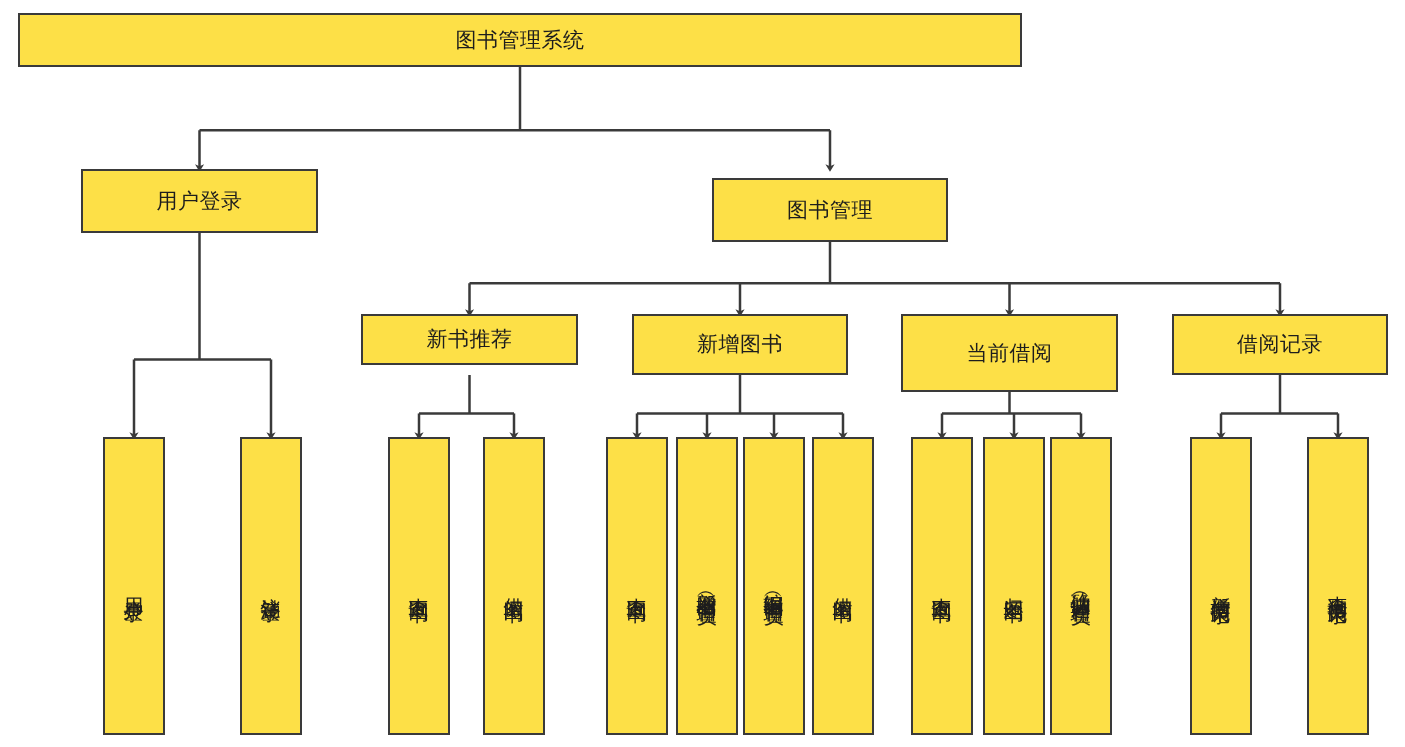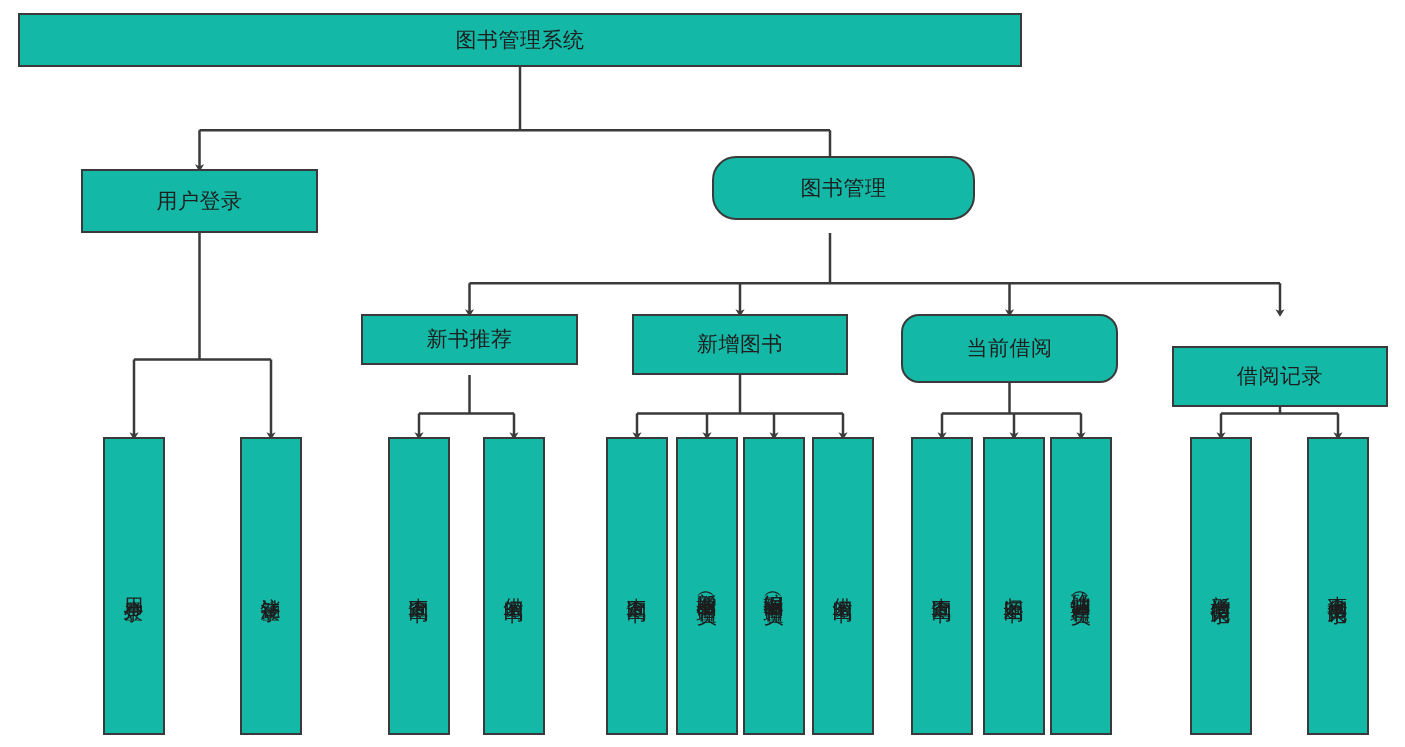--- a/index.html
+++ b/index.html
@@ -25,21 +25,21 @@
     left: 0;
     top: 0;
     width: 1405px;
     height: 747px;
     display: block;
   }
   .node-box {
     position: absolute;
     box-sizing: border-box;
     border: 2.5px solid #3a3a3a;
-    background: #14b8a6;
+    background: #fde047;
     display: flex;
     align-items: center;
     justify-content: center;
     overflow: hidden;
   }
   .node-label {
     color: #1d1d1d;
     font-size: 21px;
     line-height: 1.05;
     letter-spacing: 0.5px;
@@ -113,33 +113,33 @@
       </g>
   </svg>
 
   <div id="nodes-layer">
       <div class="node-box" style="left: 18px; top: 13px; width: 1004px; height: 54px;">
         <span class="node-label">图书管理系统</span>
       </div>
       <div class="node-box" style="left: 81px; top: 169px; width: 237px; height: 64px;">
         <span class="node-label">用户登录</span>
       </div>
-      <div class="node-box" style="left: 712px; top: 156px; width: 263px; height: 64px; border-radius: 24px;">
+      <div class="node-box" style="left: 712px; top: 178px; width: 236px; height: 64px;">
         <span class="node-label">图书管理</span>
       </div>
       <div class="node-box" style="left: 361px; top: 314px; width: 217px; height: 51px;">
         <span class="node-label">新书推荐</span>
       </div>
       <div class="node-box" style="left: 632px; top: 314px; width: 216px; height: 61px;">
         <span class="node-label">新增图书</span>
       </div>
-      <div class="node-box" style="left: 901px; top: 314px; width: 217px; height: 69px; border-radius: 18px;">
+      <div class="node-box" style="left: 901px; top: 314px; width: 217px; height: 78px;">
         <span class="node-label">当前借阅</span>
       </div>
-      <div class="node-box" style="left: 1172px; top: 314px; width: 216px; height: 61px; margin-top: 32px;">
+      <div class="node-box" style="left: 1172px; top: 314px; width: 216px; height: 61px;">
         <span class="node-label">借阅记录</span>
       </div>
       <div class="node-box vertical" style="left: 103px; top: 437px; width: 62px; height: 298px;">
         <span class="node-label">用户登录</span>
       </div>
       <div class="node-box vertical" style="left: 240px; top: 437px; width: 62px; height: 298px;">
         <span class="node-label">注销登录</span>
       </div>
       <div class="node-box vertical" style="left: 388px; top: 437px; width: 62px; height: 298px;">
         <span class="node-label">查询图书</span>

